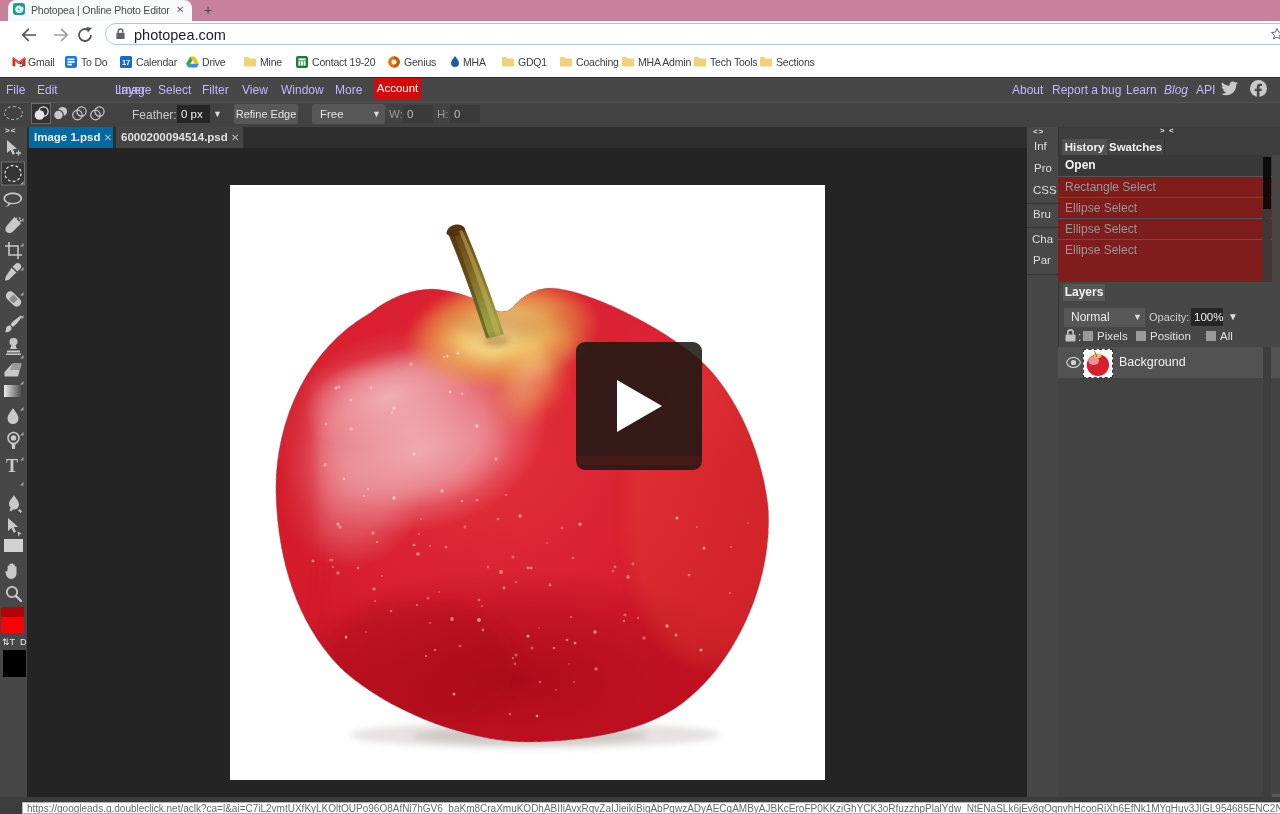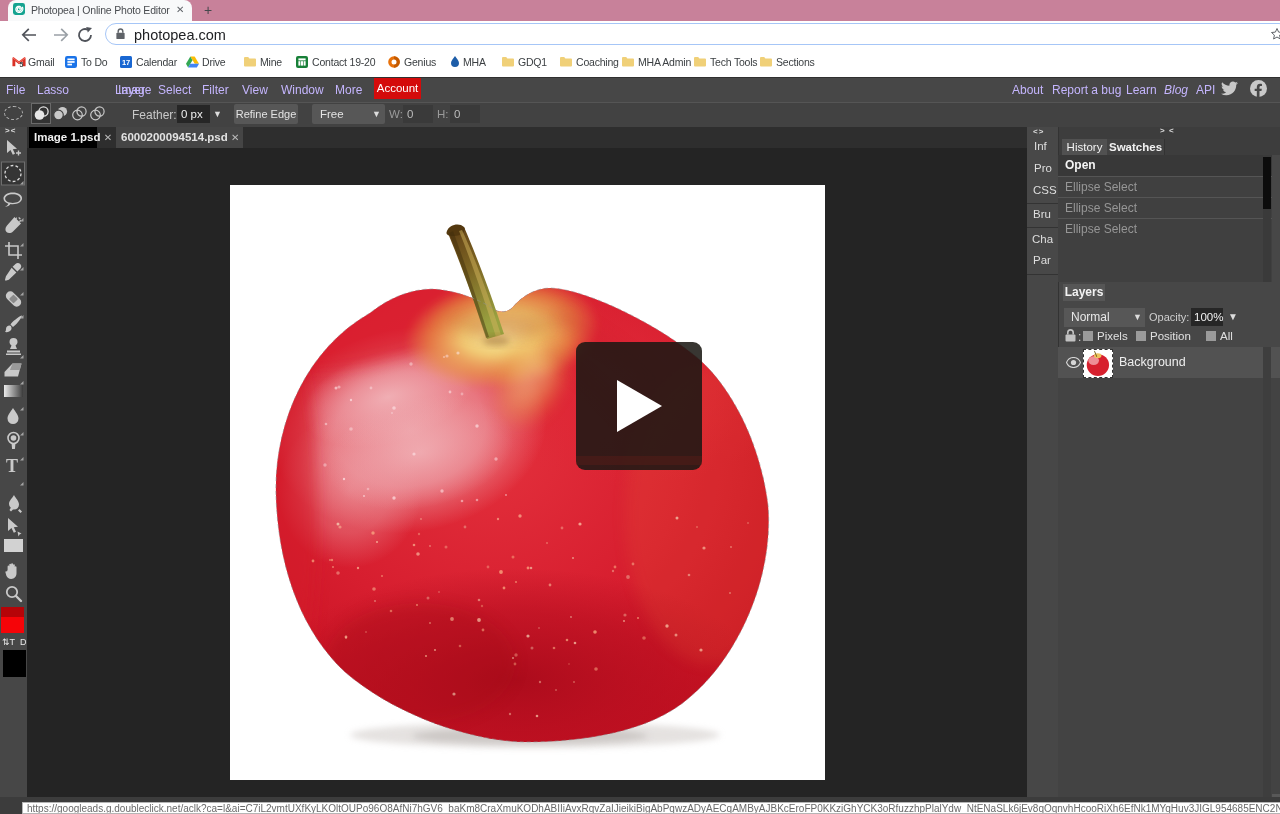--- a/index.html
+++ b/index.html
@@ -137,21 +137,21 @@
 <span class="abs" style="left:760px;top:55px;height:13px;font-size:10.5px;letter-spacing:-0.2px;color:#3c4043;white-space:nowrap;">
     <svg width="12" height="11" viewBox="0 0 12 10" style="position:absolute;left:0;top:1px;">
       <path d="M0 1.5 a1 1 0 0 1 1-1 h3.2 l1.2 1.4 H11 a1 1 0 0 1 1 1 V9 a1 1 0 0 1 -1 1 H1 a1 1 0 0 1 -1 -1 Z" fill="#f0d078"></path>
     </svg>
     <span style="position:absolute;left:16px;top:1px;">Sections</span>
   </span>
 
 <div class="abs" style="left:0;top:77px;width:1280px;height:25px;background:#474747;border-top:1px solid #303030;"></div>
 <div class="abs" style="top:83px;left:0;width:1280px;height:14px;font-size:12px;color:#c4b5fd;">
   <span class="abs" style="left:6px;">File</span>
-  <span class="abs" style="left:37px;">Lasso</span>
+  <span class="abs" style="left:37px;">Edit</span>
   <span class="abs" style="left:70px;margin-left:48px;">Image</span>
   <span class="abs" style="left:115px;">Layer</span>
   <span class="abs" style="left:158px;">Select</span>
   <span class="abs" style="left:202px;">Filter</span>
   <span class="abs" style="left:242px;">View</span>
   <span class="abs" style="left:281px;">Window</span>
   <span class="abs" style="left:335px;">More</span>
   <span class="abs" style="left:1012px;">About</span>
   <span class="abs" style="left:1052px;">Report a bug</span>
   <span class="abs" style="left:1126px;">Learn</span>
@@ -194,21 +194,21 @@
 <div class="abs" style="left:213px;top:109px;font-size:9px;color:#ddd;">▼</div>
 <div class="abs" style="left:234px;top:104px;width:64px;height:20px;background:#575757;border-radius:2px;color:#e3e3e3;font-size:11px;text-align:center;line-height:20px;">Refine Edge</div>
 <div class="abs" style="left:312px;top:104px;width:73px;height:20px;background:#575757;border-radius:2px;color:#e3e3e3;font-size:11.5px;line-height:20px;padding-left:8px;">Free</div>
 <div class="abs" style="left:372px;top:109px;font-size:9px;color:#ddd;">▼</div>
 <div class="abs" style="left:389px;top:108px;font-size:11.5px;color:#9a9a9a;">W:</div>
 <div class="abs" style="left:403px;top:105px;width:30px;height:18px;background:#3a3a3a;color:#bbb;font-size:11.5px;padding:3px 0 0 4px;">0</div>
 <div class="abs" style="left:437px;top:108px;font-size:11.5px;color:#9a9a9a;">H:</div>
 <div class="abs" style="left:450px;top:105px;width:30px;height:18px;background:#3a3a3a;color:#bbb;font-size:11.5px;padding:3px 0 0 4px;">0</div>
 
 <div class="abs" style="left:27px;top:127px;width:1000px;height:21px;background:#2e2e2e;"></div>
-<div class="abs" style="left:29px;top:127px;width:68px;height:21px;background:#000000;color:#f0f0f0;font-size:11.5px;font-weight:bold;line-height:21px;padding-left:5px;white-space:nowrap;">Image 1.psd <span style="font-weight:normal;color:#bbb;font-size:10px;">✕</span></div>
+<div class="abs" style="left:29px;top:127px;width:84px;height:21px;background:#0369a1;color:#f0f0f0;font-size:11.5px;font-weight:bold;line-height:21px;padding-left:5px;white-space:nowrap;">Image 1.psd <span style="font-weight:normal;color:#bbb;font-size:10px;">✕</span></div>
 <div class="abs" style="left:116px;top:127px;width:127px;height:21px;background:#454545;color:#e2e2e2;font-size:11.5px;font-weight:bold;line-height:21px;padding-left:5px;white-space:nowrap;">6000200094514.psd <span style="font-weight:normal;color:#bbb;font-size:10px;">✕</span></div>
 
 <div class="abs" style="left:0;top:127px;width:27px;height:676px;background:#474747;" id="toolbar"></div>
 <div class="abs" style="left:5px;top:126px;font-size:8px;color:#ddd;letter-spacing:1px;font-weight:bold;">&gt;&lt;</div>
 
 <svg class="abs" style="left:0;top:137px;" width="27" height="470" viewBox="0 0 27 470" fill="#c9c9c9" stroke="none">
 
   <g transform="translate(7,3)">
     <path d="M0 0 L0 13 L3.5 10 L5.8 14.8 L8 13.8 L5.8 9.3 L10 8.8 Z"></path>
     <path d="M9 13 h5 M11.5 10.5 v5" stroke="#c9c9c9" stroke-width="1.4"></path>
@@ -569,25 +569,26 @@
   <div class="abs" style="left:0;top:90px;width:31px;border-top:1px solid #333;"></div>
   <div class="abs" style="left:5px;top:96px;">Cha</div>
   <div class="abs" style="left:6px;top:117px;">Par</div>
   <div class="abs" style="left:0;top:137px;width:31px;border-top:1px solid #333;"></div>
 </div>
 
 <div class="abs" style="left:1058px;top:127px;width:222px;height:676px;background:#474747;border-left:1px solid #333;"></div>
 <div class="abs" style="left:1059px;top:127px;width:221px;height:28px;background:#3d3d3d;"></div>
 <div class="abs" style="left:1160px;top:126px;font-size:8px;color:#ddd;letter-spacing:1px;font-weight:bold;">&gt; &lt;</div>
 
-<div class="abs" style="left:1062px;top:139px;width:45px;height:16px;background:#515151;color:#f2f2f2;font-size:11.5px;font-weight:normal;text-align:center;line-height:17px;">History</div>
+<div class="abs" style="left:1062px;top:139px;width:45px;height:16px;background:#515151;color:#f2f2f2;font-size:11.5px;font-weight:bold;text-align:center;line-height:17px;">History</div>
 <div class="abs" style="left:1107px;top:139px;width:58px;height:16px;background:#424242;border-right:1px solid #333;color:#f2f2f2;font-size:11.5px;font-weight:bold;text-align:center;line-height:17px;">Swatches</div>
 
-<div class="abs" style="left:1058px;top:155px;width:214px;height:127px;background:#404040;">
+<div class="abs" style="left:1058px;top:155px;width:214px;height:127px;background:#7f1d1d;">
   <div style="height:21px;background:#383838;color:#f5f5f5;font-size:12px;font-weight:bold;line-height:21px;padding-left:7px;">Open</div>
+  <div style="height:21px;color:#969696;font-size:12px;line-height:21px;padding-left:7px;border-top:1px solid #555;">Rectangle Select</div>
   <div style="height:21px;color:#969696;font-size:12px;line-height:21px;padding-left:7px;border-top:1px solid #555;">Ellipse Select</div>
   <div style="height:21px;color:#969696;font-size:12px;line-height:21px;padding-left:7px;border-top:1px solid #555;">Ellipse Select</div>
   <div style="height:21px;color:#969696;font-size:12px;line-height:21px;padding-left:7px;border-top:1px solid #555;">Ellipse Select</div>
 </div>
 
 <div class="abs" style="left:1263px;top:155px;width:8px;height:127px;background:#3a3a3a;"></div>
 <div class="abs" style="left:1263px;top:157px;width:8px;height:52px;background:#0c0c0c;"></div>
 
 <div class="abs" style="left:1063px;top:284px;width:42px;height:17px;background:#565656;color:#f2f2f2;font-size:12px;font-weight:bold;text-align:center;line-height:17px;">Layers</div>
 

